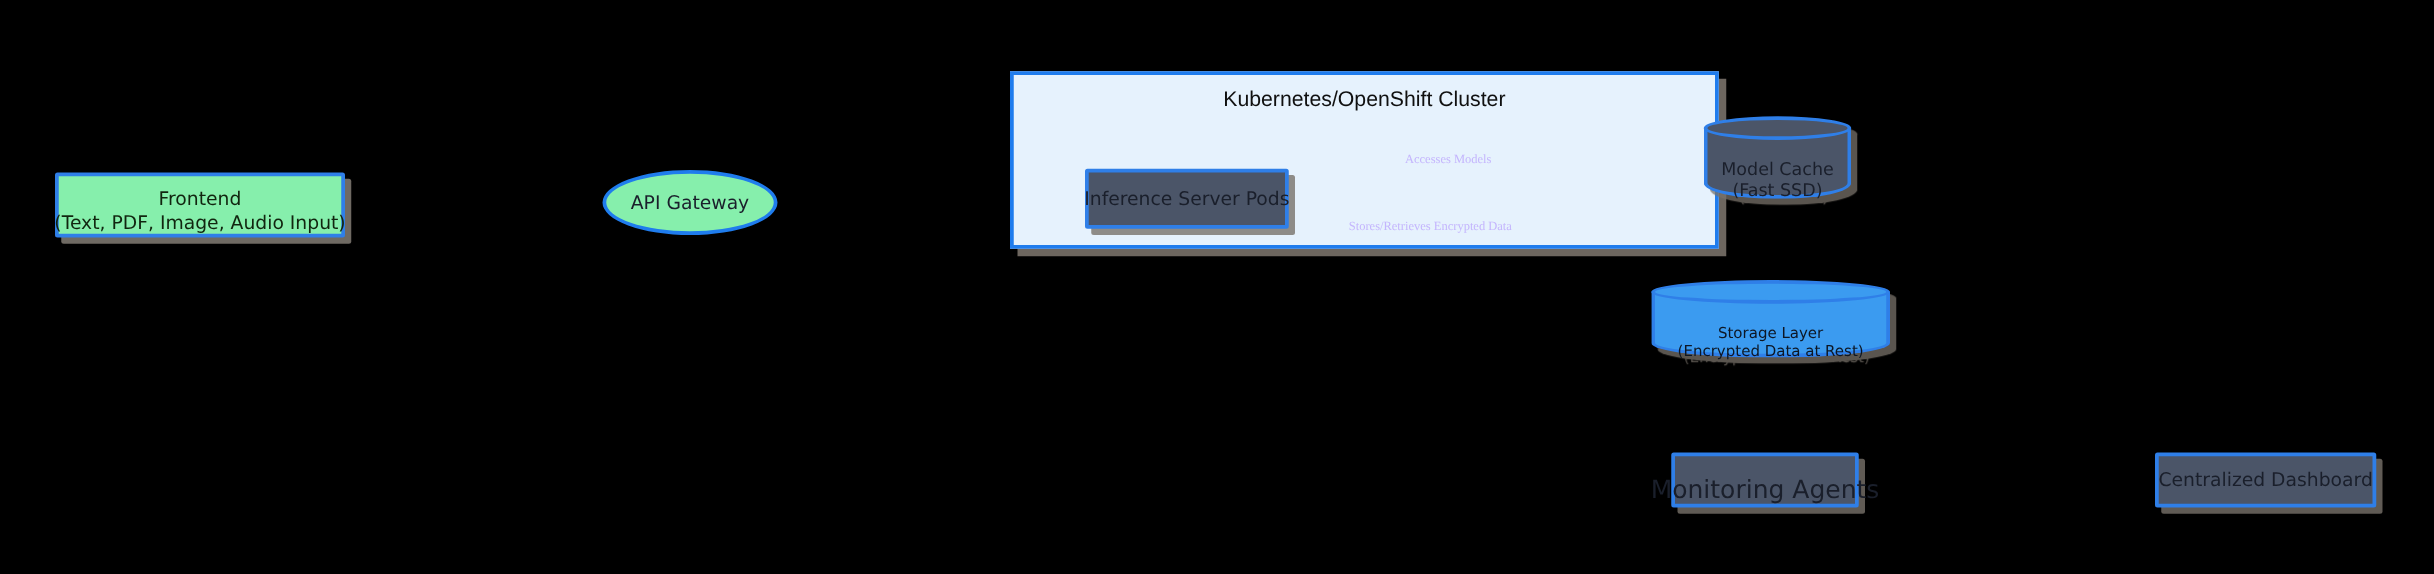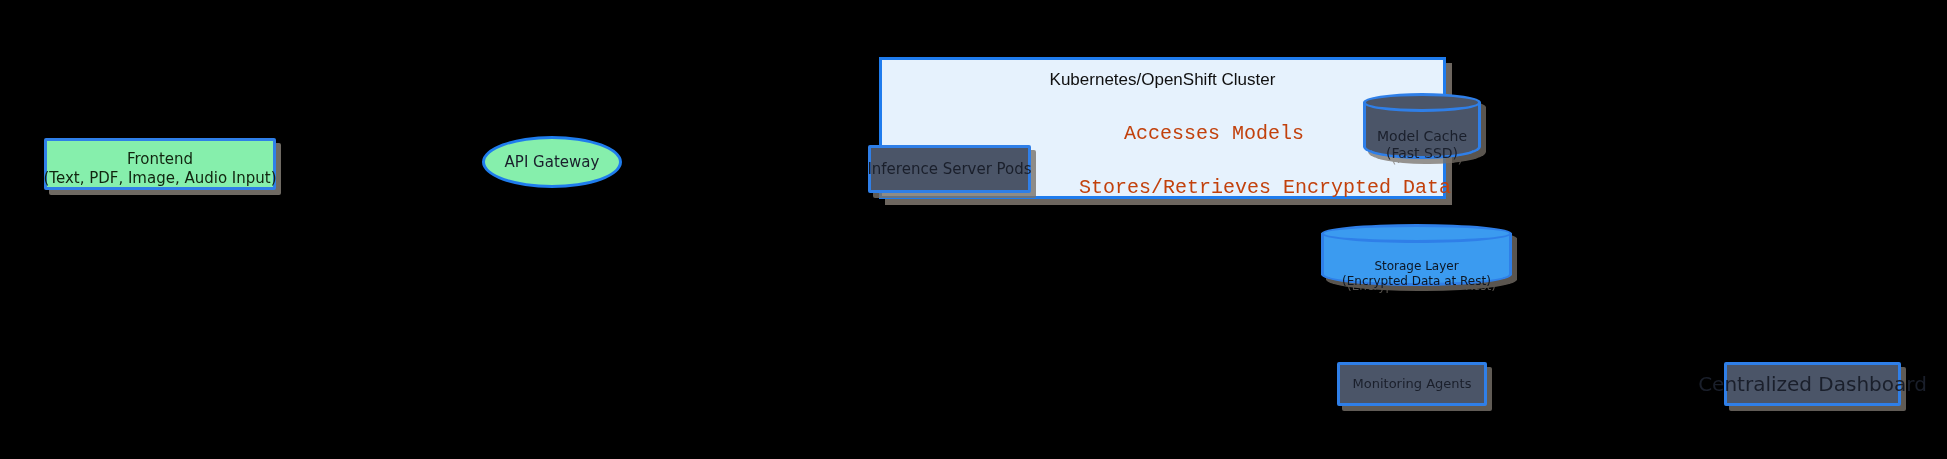--- a/index.html
+++ b/index.html
@@ -38,21 +38,21 @@
     justify-content: center;
     text-align: center;
     color: #131823;
     line-height: 1.22;
     white-space: pre;
   }
 
   
   #cluster-k8s {
     position: absolute;
-    left: 879px;
+    left: 808px;
     top: 57px;
     width: 567px;
     height: 142px;
     box-sizing: border-box;
     background: #e6f2fd;
     border: 3px solid #1f7ced;
     box-shadow: 6px 6px 0 0 rgba(128,120,112,0.85);
   }
   #cluster-k8s-title {
     position: absolute;
@@ -85,38 +85,39 @@
 
   #node-frontend {
     left: 44px;
     top: 138px;
     width: 232px;
     height: 52px;
     font-size: 15px;
   }
   #node-inference {
     left: 868px;
-    top: 145px;
+    top: 135px;
     width: 163px;
     height: 48px;
     font-size: 15px;
   }
   #node-monitoring {
     left: 1337px;
     top: 362px;
     width: 150px;
     height: 44px;
-    font-size: 13px;
+    font-size: 20px;
+    align-items: flex-end;
   }
   #node-dashboard {
     left: 1724px;
     top: 362px;
     width: 177px;
     height: 44px;
-    font-size: 20px;
+    font-size: 15px;
   }
 
   
   #node-apigw {
     left: 482px;
     top: 136px;
     width: 140px;
     height: 52px;
     background: #86efac;
     border: 3px solid #1f7ced;
@@ -191,23 +192,23 @@
   #node-storage .cyl-top  { background: #3b9bf0; }
   #node-storage .cyl-label {
     font-size: 12px;
     color: #0d1624;
     padding-top: 6px;
   }
 
   
   .edge-label {
     position: absolute;
-    font-size: 20px;
-    color: #c2410c;
-    font-family: Liberation Mono, monospace;
+    font-size: 10px;
+    color: #c4b5fd;
+    font-family: Liberation Serif, serif;
     white-space: nowrap;
   }
   #label-accesses  { left: 1124px; top: 122px; }
   #label-stores    { left: 1079px; top: 176px; }
 </style>
 </head>
 <body>
 
 <div id="canvas">
 

